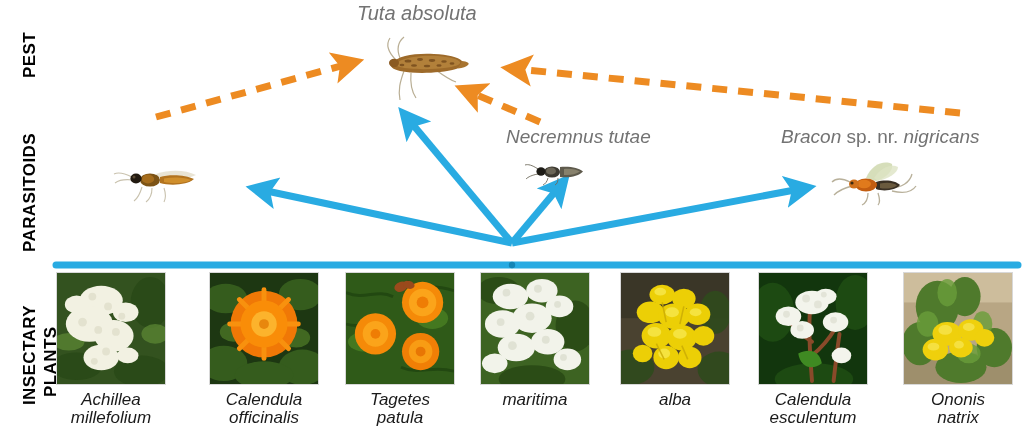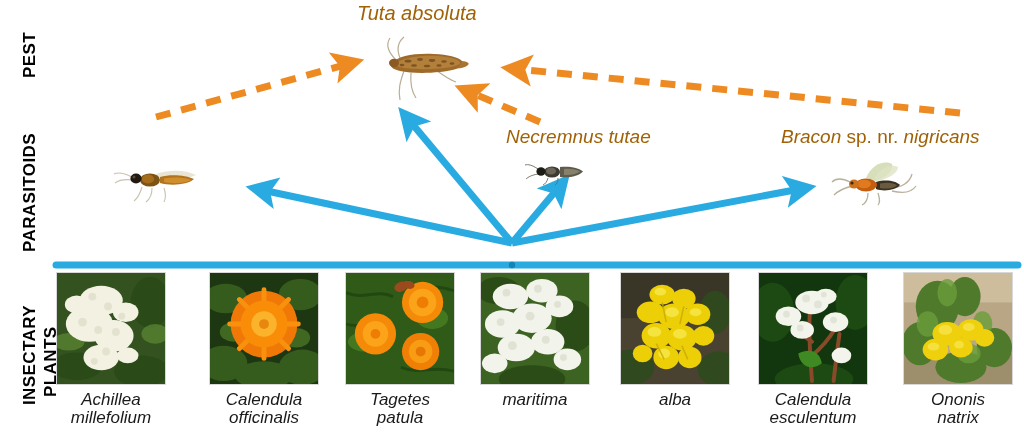--- a/index.html
+++ b/index.html
@@ -31,21 +31,21 @@
   }
   #vlabel-pest      { left: 20px; top: 78px;  font-size: 17px; }
   #vlabel-parasit   { left: 20px; top: 252px; font-size: 17px; }
   #vlabel-insect-1  { left: 20px; top: 405px; font-size: 17px; }
   #vlabel-insect-2  { left: 41px; top: 397px; font-size: 17px; }
 
   
   .taxon {
     position: absolute;
     font-size: 19px;
-    color: #a16207;
+    color: #737373;
     white-space: nowrap;
   }
   .taxon .it { font-style: italic; }
   .taxon .up { font-style: normal; }
 
   #name-tuta       { left: 357px; top: 2px;   font-size: 20px; }
   #name-stenomesius{ left: 42px;  top: 126px; }
   #name-necremnus  { left: 506px; top: 126px; }
   #name-bracon     { left: 781px; top: 126px; }
 

